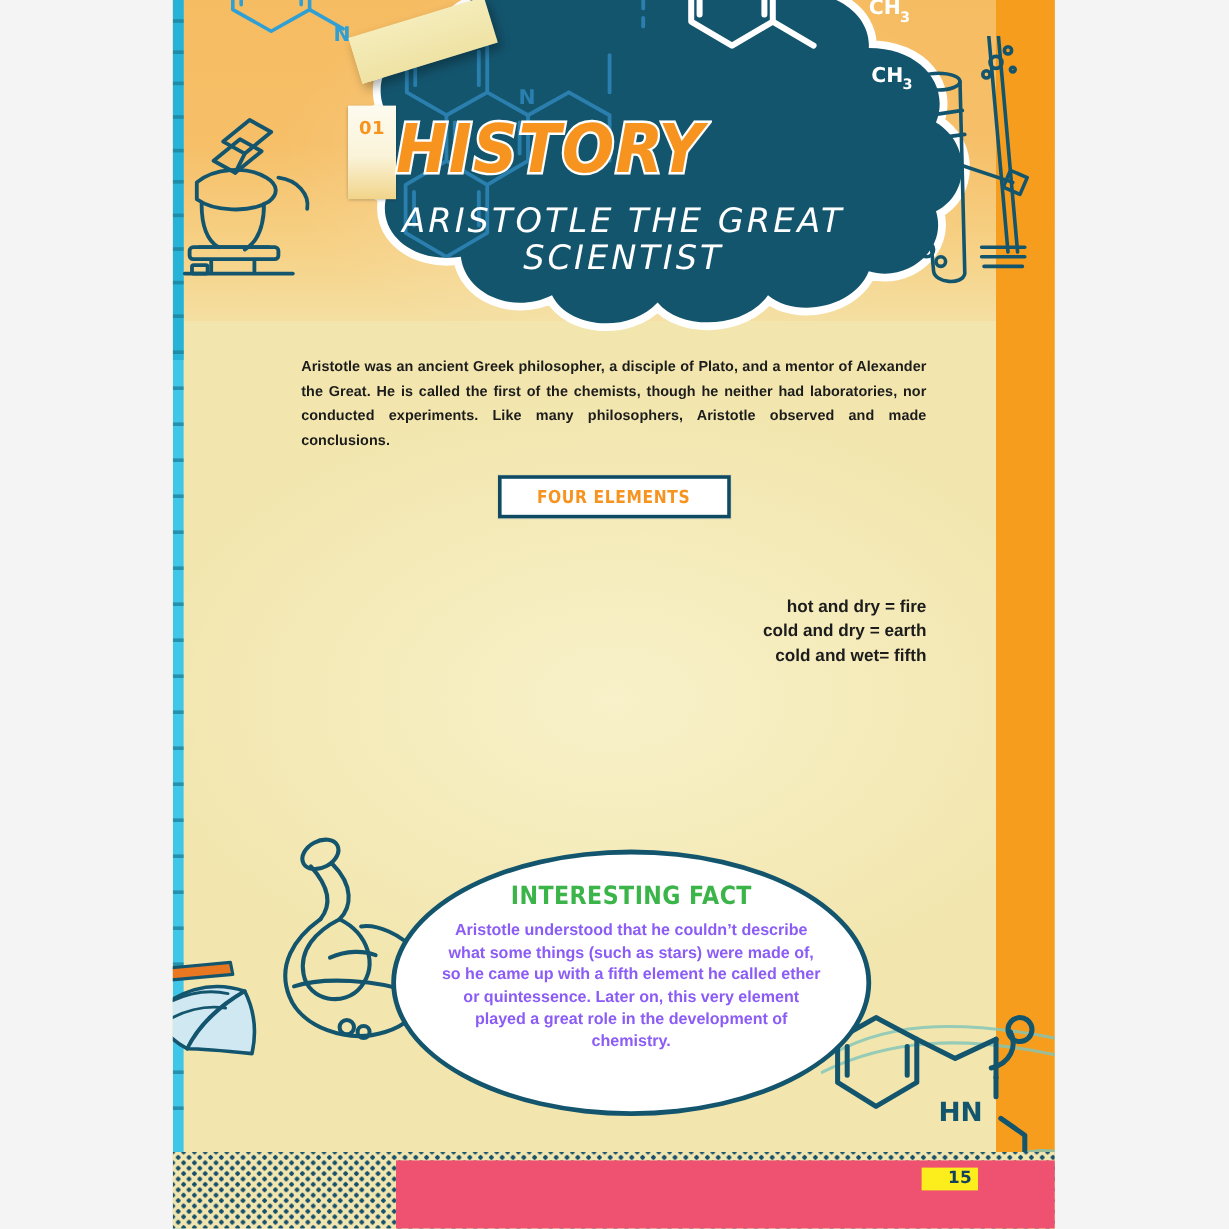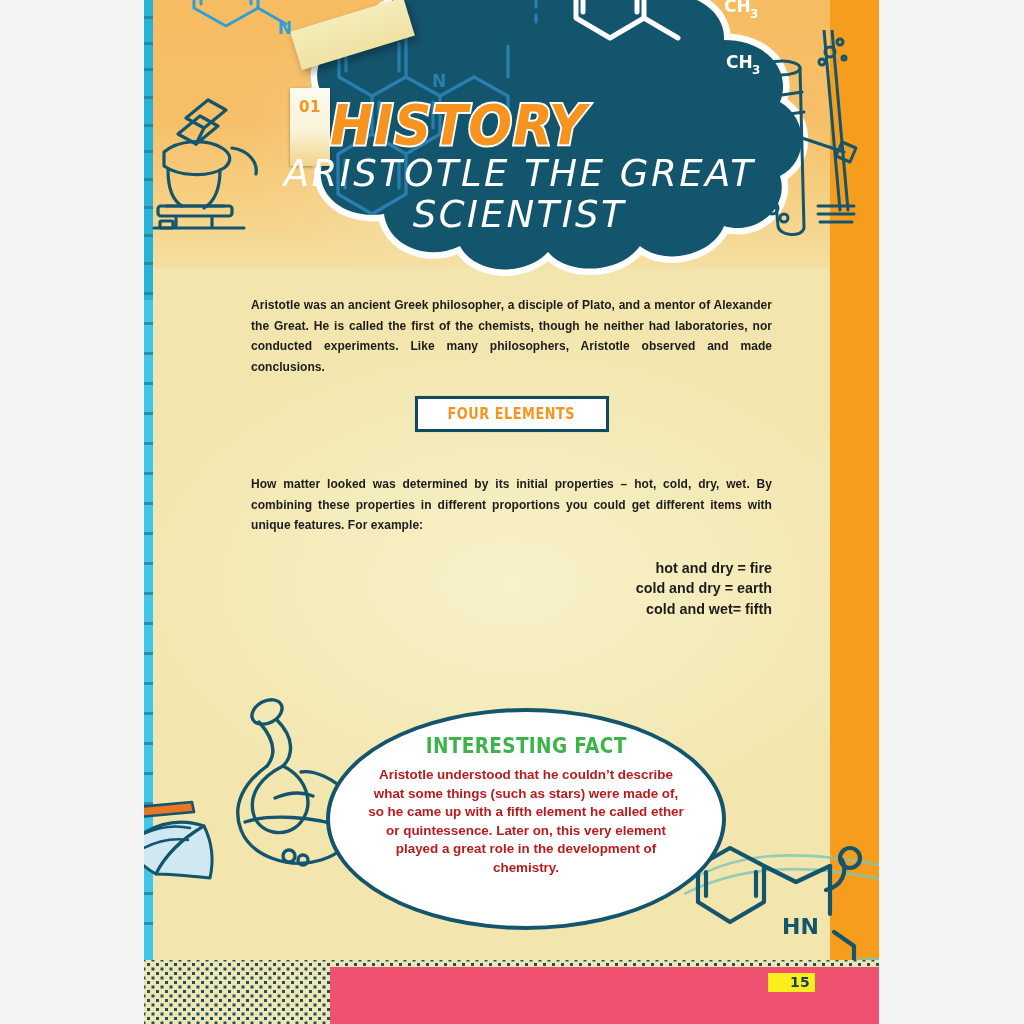--- a/index.html
+++ b/index.html
@@ -39,22 +39,22 @@
   .stickynote{position:absolute;left:158px;top:30px;width:118px;height:40px;
        background:linear-gradient(180deg,#f4ecba,#efe2a4);
        transform:rotate(-17deg);transform-origin:left bottom;z-index:5;
        box-shadow:2px 5px 9px rgba(0,0,0,.33);}
 
   .maintitle{position:absolute;left:186px;top:92px;z-index:7;
       font-family:"DejaVu Sans",sans-serif;font-weight:bold;font-style:italic;
       font-size:56px;letter-spacing:1px;color:#f79420;
       -webkit-text-stroke:4px #ffffff;paint-order:stroke fill;
       transform:scaleX(.92);transform-origin:left center;}
-  .subtitle{position:absolute;left:0;top:153px;width:735px;z-index:7;text-align:center;
-      font-family:"DejaVu Sans",sans-serif;font-size:37px;font-style:italic;letter-spacing:2.5px;
+  .subtitle{position:absolute;left:0;top:168px;width:735px;z-index:7;text-align:center;
+      font-family:"DejaVu Sans",sans-serif;font-size:28px;font-style:italic;letter-spacing:2.5px;
       color:#ffffff;line-height:1.12;transform:translateX(8px);}
 
   
   .body{position:absolute;left:107px;top:295px;width:521px;z-index:8;}
   .para{font-family:Liberation Sans, sans-serif;font-weight:bold;font-size:12px;
         line-height:20.7px;color:#1c1c1c;text-align:justify;margin:0 0 0 0;letter-spacing:.05px;}
   .gap{height:20px;}
 
   .fbox{width:188px;margin:18px auto 22px auto;background:#ffffff;border:3px solid #0e4b63;
         padding:5px 0 6px 0;text-align:center;box-shadow:0 0 0 1px rgba(0,0,0,.04);}
@@ -65,21 +65,21 @@
         font-weight:bold;font-size:14.3px;line-height:20.5px;color:#1c1c1c;}
 
   
   .oval{position:absolute;left:182px;top:708px;width:400px;height:222px;z-index:9;
         background:#ffffff;border:4px solid #14556e;border-radius:50%;
         display:flex;flex-direction:column;align-items:center;justify-content:flex-start;
         padding-top:22px;box-sizing:border-box;}
   .oval h3{margin:0 0 8px 0;font-family:"DejaVu Sans",sans-serif;font-weight:bold;font-size:21px;
         letter-spacing:.4px;color:#3bb54a;transform:scaleX(.88);}
   .oval p{margin:0;width:318px;text-align:center;font-family:"Liberation Sans",sans-serif;
-        font-weight:bold;font-size:13.4px;line-height:18.6px;color:#b91c1c;}
+        font-weight:bold;font-size:13.4px;line-height:18.6px;color:#8b5cf6;}
 
   
   .halftone{position:absolute;left:0;bottom:0;width:735px;height:64px;z-index:6;
      background-color:#f2e6b0;
      background-image:radial-gradient(#16506b 1.75px, transparent 1.9px),radial-gradient(#16506b 1.75px, transparent 1.9px);
      background-size:9px 9px,9px 9px;background-position:0 0,4.5px 4.5px;}
   .pinkband{position:absolute;left:186px;bottom:0;width:549px;height:57px;z-index:7;background:#ef5171;}
   .pagenum{position:absolute;right:64px;bottom:32px;z-index:12;background:#fbee1c;
      padding:1px 5px 2px 22px;font-family:"DejaVu Sans",sans-serif;font-weight:bold;
      font-size:14px;color:#14415c;letter-spacing:.3px;}
@@ -214,21 +214,20 @@
   </div>
 
   <div class="body">
     <p class="para">Aristotle was an ancient Greek philosopher, a disciple of Plato, and a mentor of Alexander the Great. He is called the first of the chemists, though he neither had laboratories, nor conducted experiments. Like many philosophers, Aristotle observed and made conclusions.</p>
 
     <div class="fbox">
       <span>FOUR ELEMENTS</span>
     </div>
 
     <div class="gap"></div>
-    <p class="para">How matter looked was determined by its initial properties – hot, cold, dry, wet. By combining these properties in different proportions you could get different items with unique features. For example:</p>
 
     <div class="eqlist">
       <div>hot and dry = fire</div>
       <div>cold and dry = earth</div>
       <div>cold and wet= fifth</div>
     </div>
   </div>
 
   <svg style="position:absolute;left:-6px;top:760px;z-index:5;" width="130" height="140" viewBox="0 0 130 140">
     <g fill="#cfe8f2" stroke="#14556e" stroke-width="3" stroke-linecap="round" stroke-linejoin="round">

